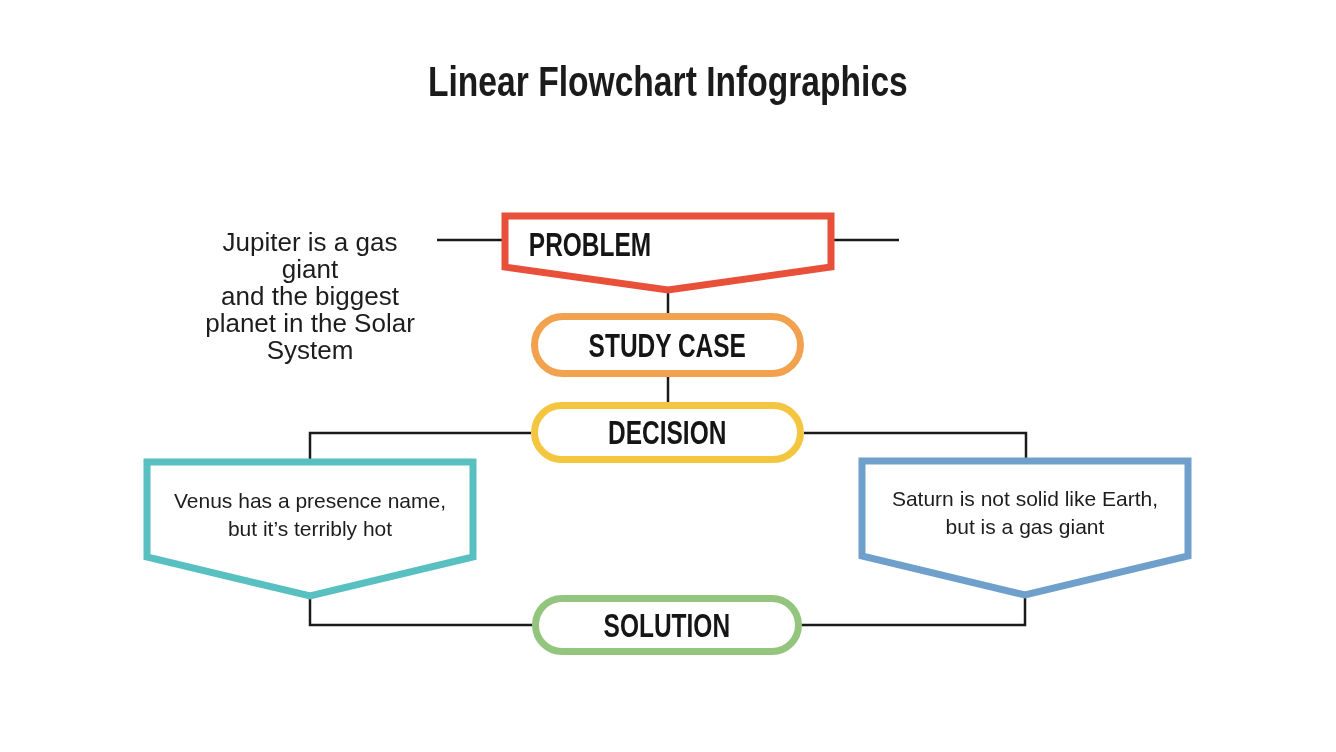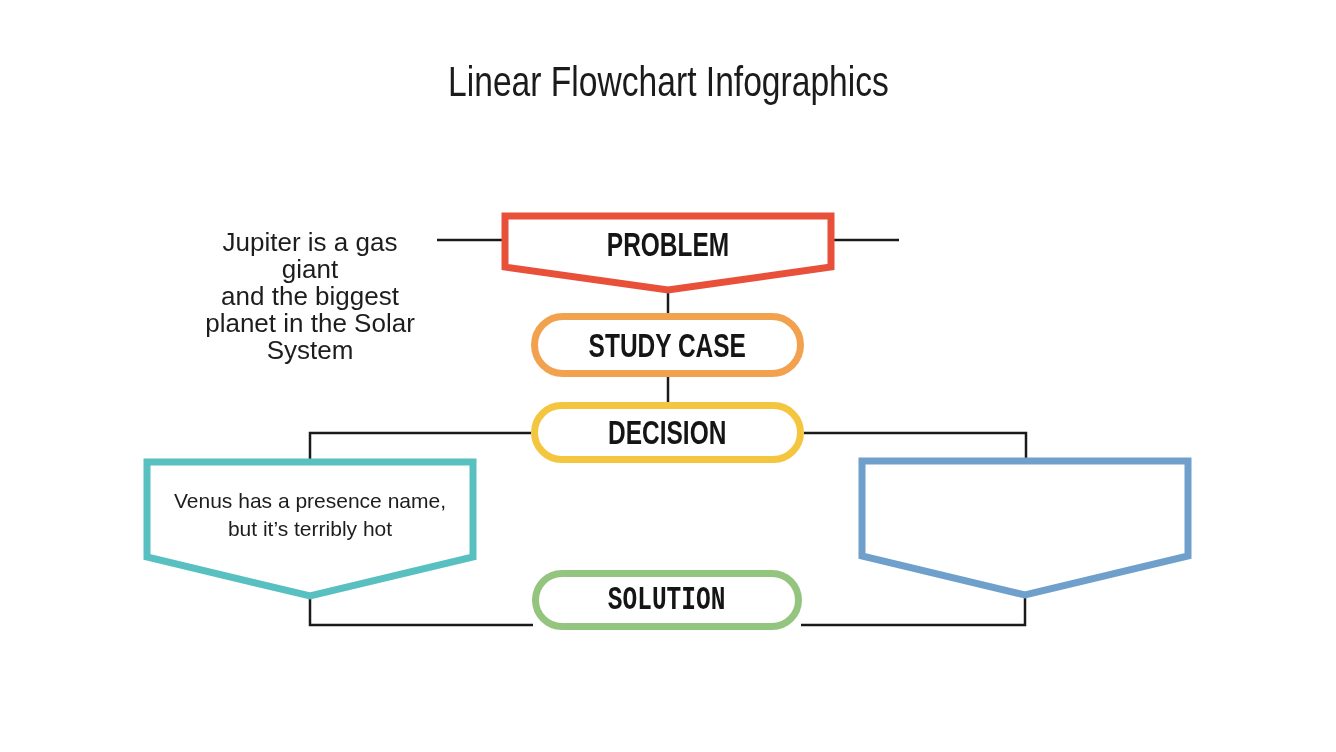--- a/index.html
+++ b/index.html
@@ -19,58 +19,58 @@
     left: 0; top: 0;
     width: 1336px; height: 752px;
   }
 
   .title {
     position: absolute;
     left: 0; top: 58px;
     width: 1336px;
     text-align: center;
     font-size: 42px;
-    font-weight: normal;
+    font-weight: bold;
     color: #1b1b1b;
     letter-spacing: 0;
   }
   .title span {
     display: inline-block;
     transform: scaleX(0.80);
     transform-origin: center;
     white-space: nowrap;
   }
 
   .pill {
     position: absolute;
     background: #ffffff;
     border: 7px solid #000;
     display: flex;
     align-items: center;
     justify-content: center;
   }
   .pill-study  { left: 531px; top: 313px; width: 273px; height: 64px; border-radius: 32px; }
   .pill-decision { left: 531px; top: 402px; width: 273px; height: 61px; border-radius: 31px; }
-  .pill-solution { left: 532px; top: 570px; width: 270px; height: 60px; border-radius: 30px; font-family: Liberation Mono, monospace; }
+  .pill-solution { left: 532px; top: 595px; width: 270px; height: 60px; border-radius: 30px; }
 
   .node-label {
     font-size: 34px;
     font-weight: bold;
     color: #151515;
     white-space: nowrap;
     display: inline-block;
     transform: scaleX(0.72);
     transform-origin: center;
   }
 
   .overlay-label {
     position: absolute;
     display: flex;
     align-items: center;
-    justify-content: center;
+    justify-content: flex-start;
   }
   .problem-label-box { left: 505px; top: 218px; width: 326px; height: 52px; }
 
   .note-text {
     position: absolute;
     display: flex;
     align-items: center;
     justify-content: center;
     text-align: center;
     font-size: 21px;
@@ -130,19 +130,21 @@
   <div class="pill pill-study" style="border-color: rgb(242, 161, 78);">
     <span class="node-label">STUDY CASE</span>
   </div>
 
   <div class="pill pill-solution" style="border-color: rgb(148, 197, 126);">
     <span class="node-label">SOLUTION</span>
   </div>
 
   <div class="note-text note-venus">Venus has a presence name,
 but it’s terribly hot</div>
+  <div class="note-text note-saturn">Saturn is not solid like Earth,
+but is a gas giant</div>
 
   <div class="annotation annotation-left">Jupiter is a gas giant
 and the biggest
 planet in the Solar
 System</div>
 
 </div>
 
 </body></html>

